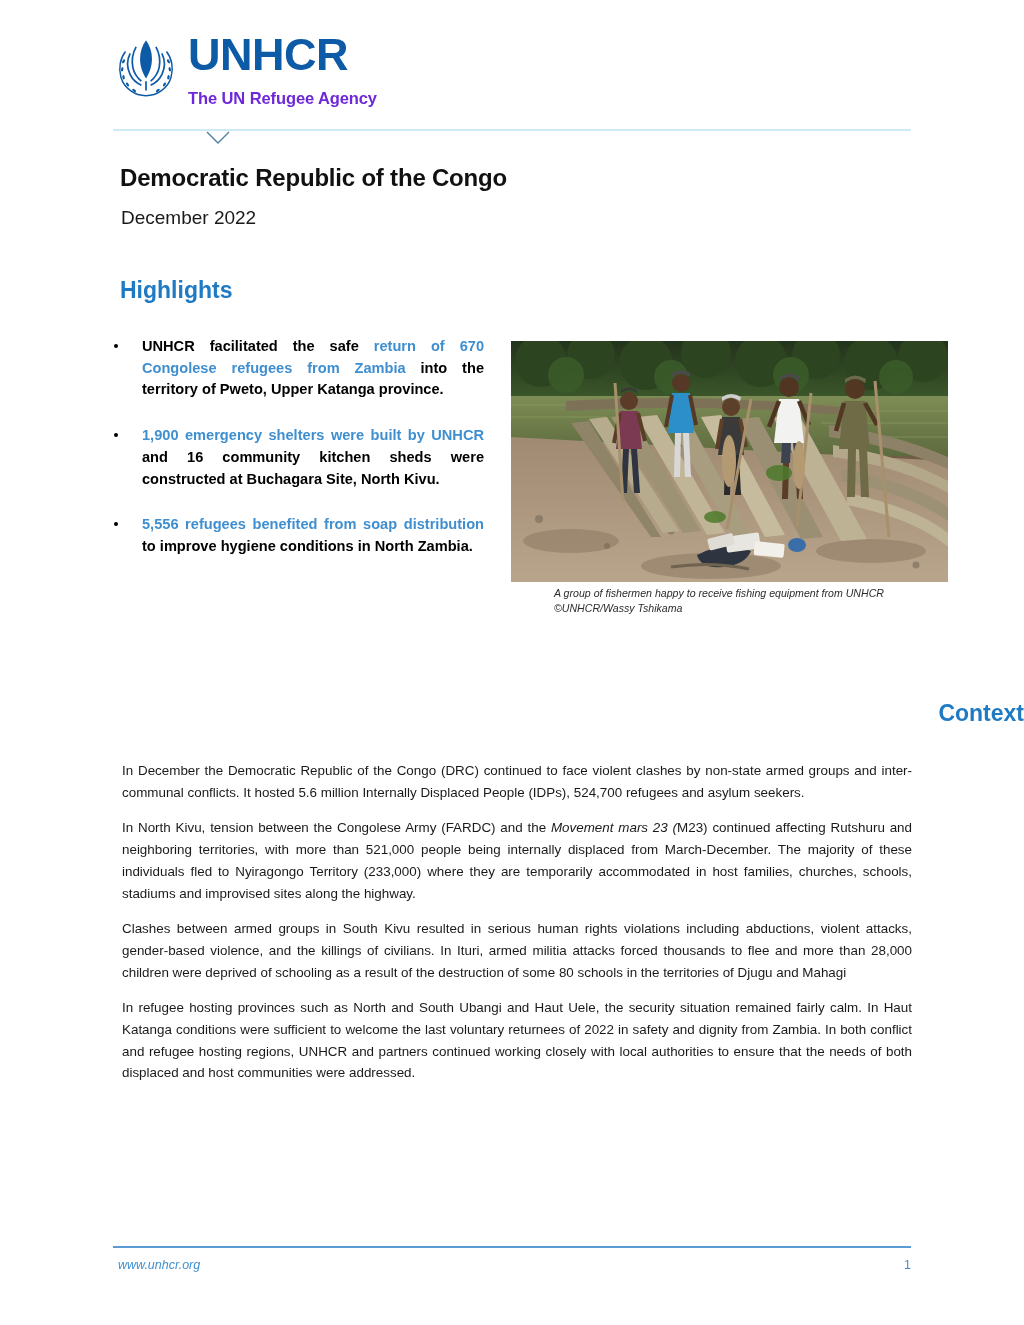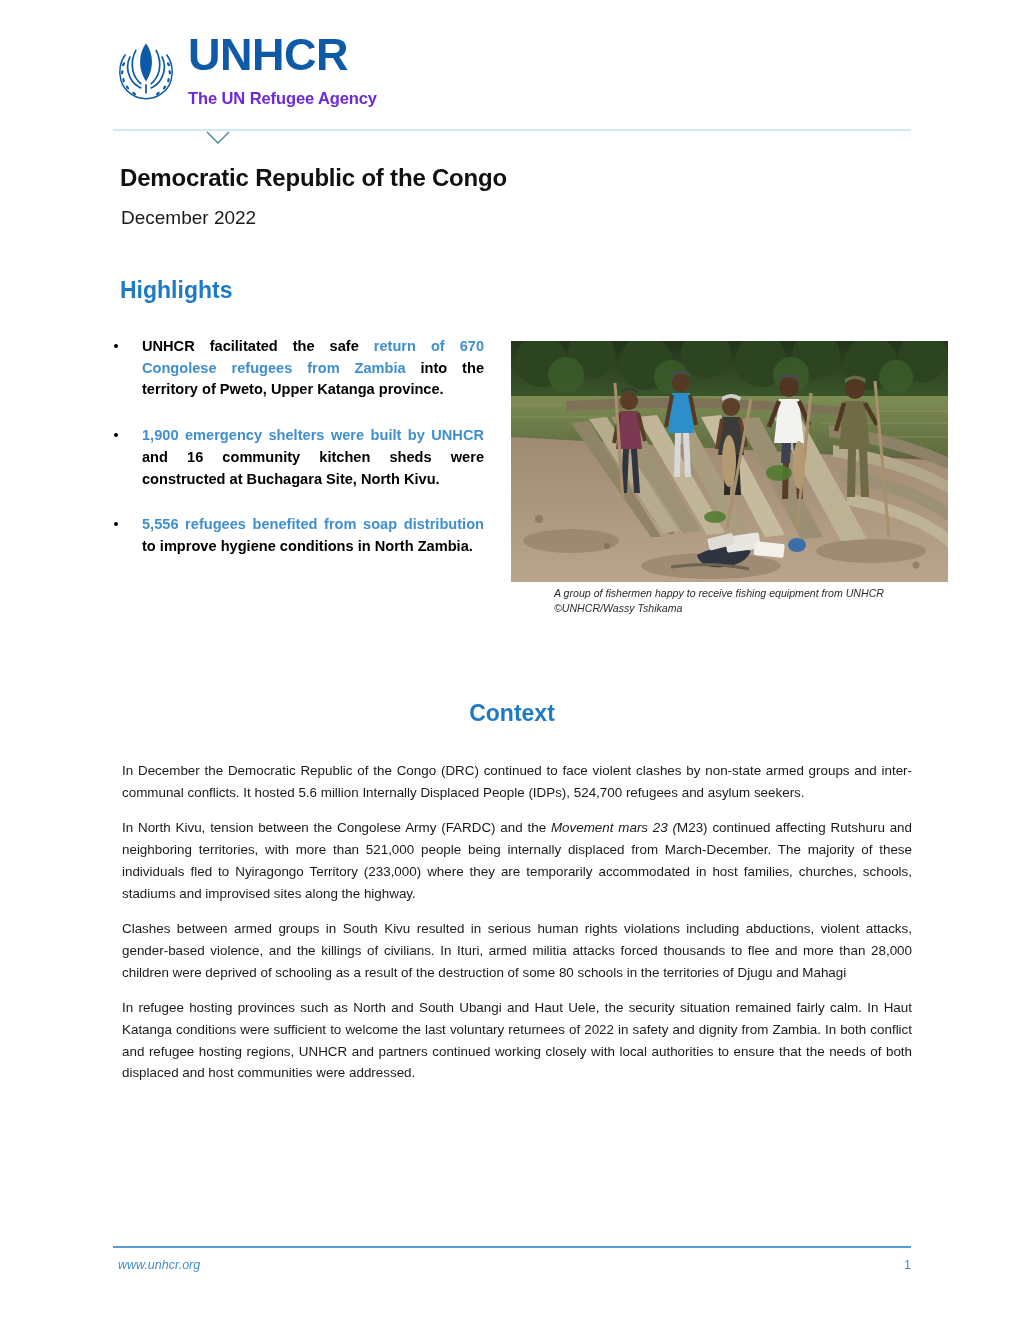--- a/index.html
+++ b/index.html
@@ -26,21 +26,21 @@
     left: 0;
     top: 0;
     width: 1024px;
     height: 130px;
   }
   .logo-block {
     position: absolute;
     left: 113px;
     top: 33px;
     display: flex;
-    align-items: center;
+    align-items: flex-start;
     gap: 9px;
   }
   .logo-mark {
     width: 66px;
     height: 66px;
     flex: 0 0 auto;
     margin-top: 2px;
   }
   .logo-text {
     display: block;
@@ -178,21 +178,21 @@
     color: #2b2b2b;
     line-height: 1.45;
   }
 
   
   .context-title {
     position: absolute;
     left: 0;
     top: 700px;
     width: 1024px;
-    text-align: center;
+    text-align: right;
     font-size: 23px;
     font-weight: bold;
     color: #1f7ac4;
   }
   .body-copy {
     position: absolute;
     left: 122px;
     top: 760px;
     width: 790px;
   }

